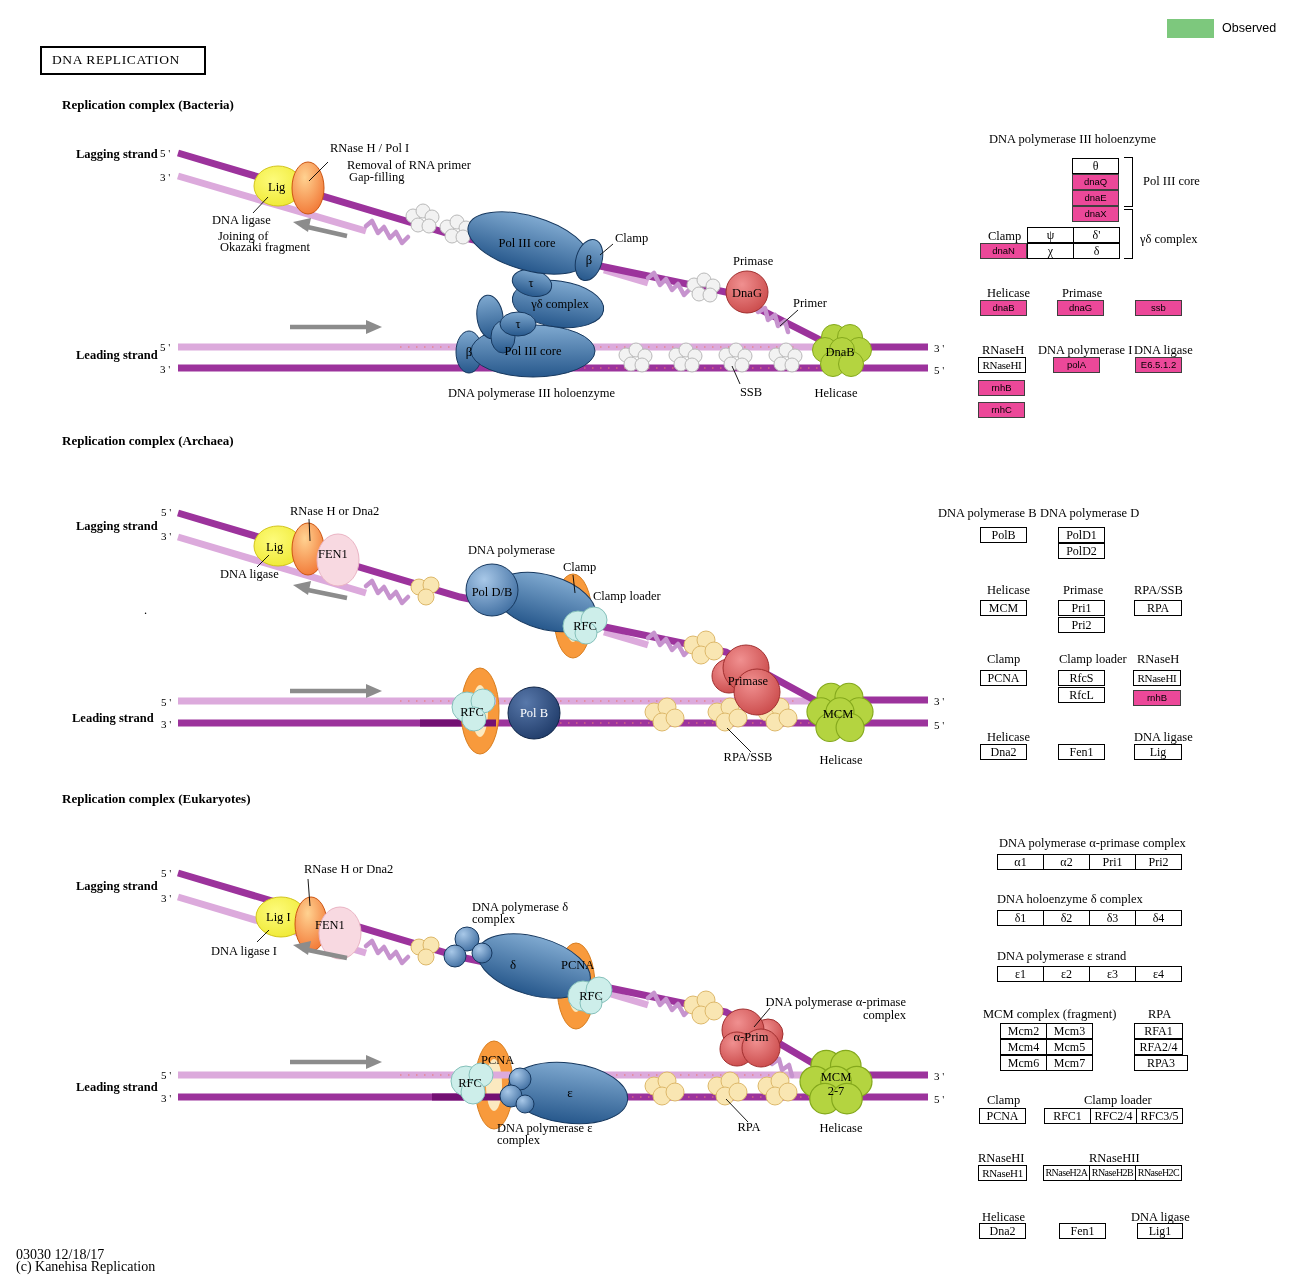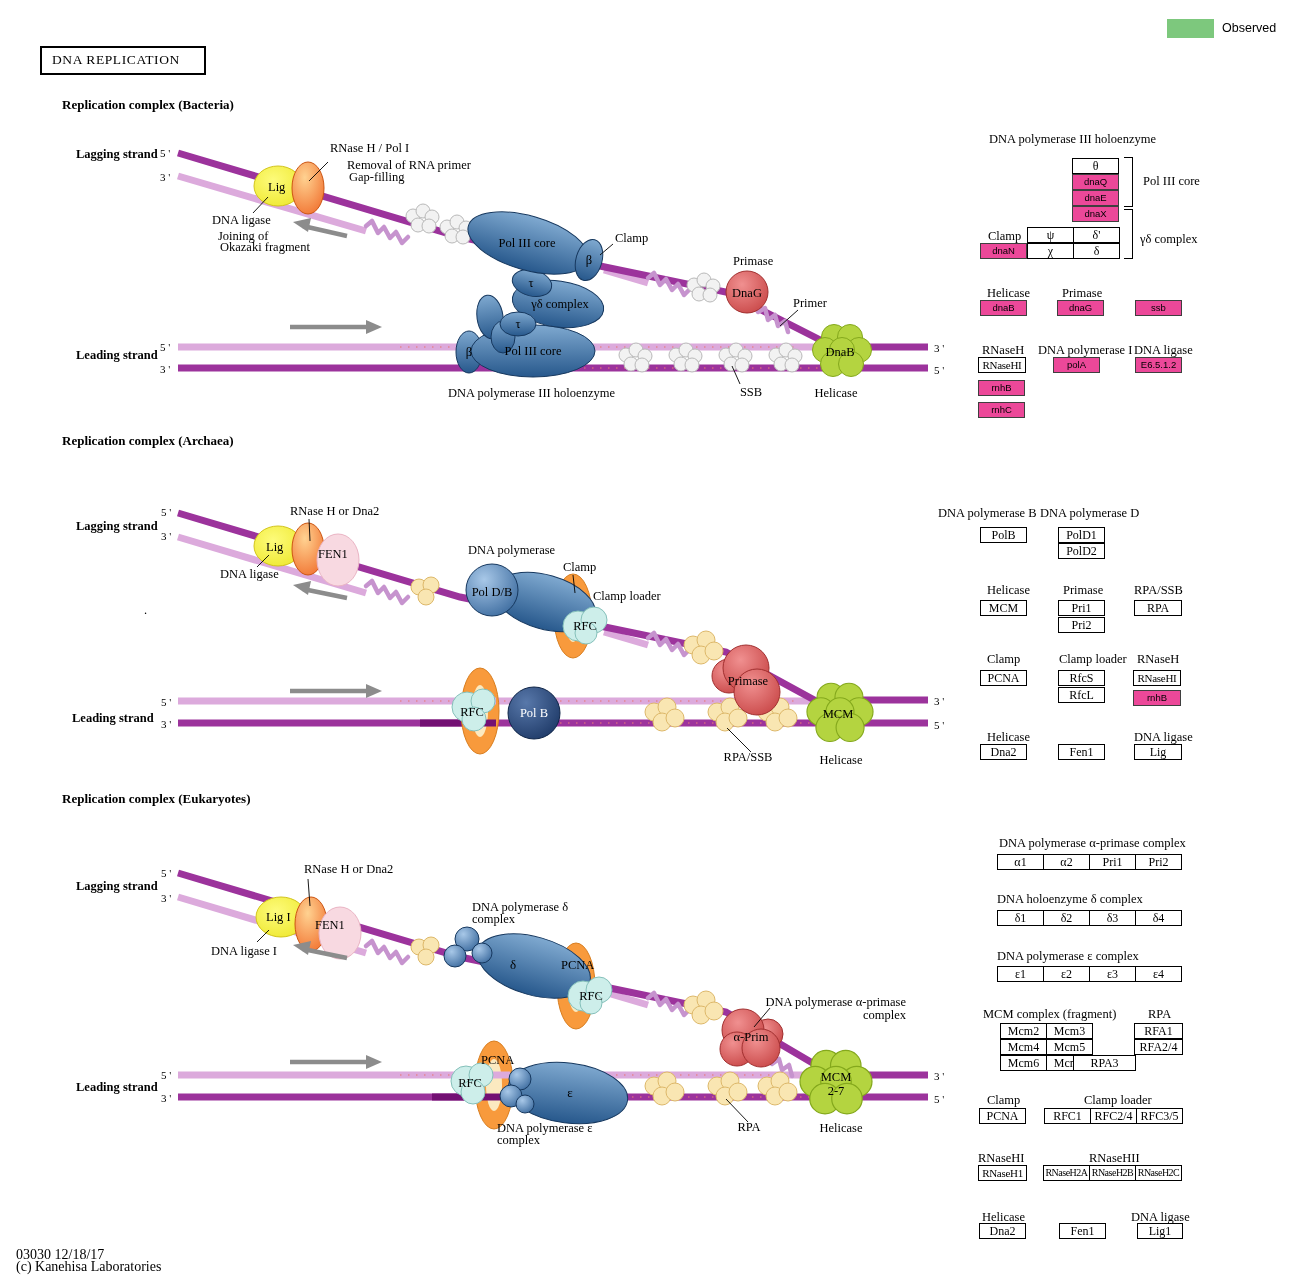--- a/index.html
+++ b/index.html
@@ -477,51 +477,51 @@
   <div class="plabel" style="left:999px;top:836px">DNA polymerase α-primase complex</div>
   <div class="gb" style="left:997px;top:854px">α1</div>
   <div class="gb" style="left:1043px;top:854px">α2</div>
   <div class="gb" style="left:1089px;top:854px">Pri1</div>
   <div class="gb" style="left:1135px;top:854px">Pri2</div>
   <div class="plabel" style="left:997px;top:892px">DNA holoenzyme δ complex</div>
   <div class="gb" style="left:997px;top:910px">δ1</div>
   <div class="gb" style="left:1043px;top:910px">δ2</div>
   <div class="gb" style="left:1089px;top:910px">δ3</div>
   <div class="gb" style="left:1135px;top:910px">δ4</div>
-  <div class="plabel" style="left:997px;top:949px">DNA polymerase ε complex</div>
+  <div class="plabel" style="left:997px;top:949px">DNA polymerase ε strand</div>
   <div class="gb" style="left:997px;top:966px">ε1</div>
   <div class="gb" style="left:1043px;top:966px">ε2</div>
   <div class="gb" style="left:1089px;top:966px">ε3</div>
   <div class="gb" style="left:1135px;top:966px">ε4</div>
   <div class="plabel" style="left:983px;top:1007px">MCM complex (fragment)</div>
   <div class="gb" style="left:1000px;top:1023px">Mcm2</div>
   <div class="gb" style="left:1046px;top:1023px">Mcm3</div>
   <div class="gb" style="left:1000px;top:1039px">Mcm4</div>
   <div class="gb" style="left:1046px;top:1039px">Mcm5</div>
   <div class="gb" style="left:1000px;top:1055px">Mcm6</div>
   <div class="gb" style="left:1046px;top:1055px">Mcm7</div>
   <div class="plabel" style="left:1148px;top:1007px">RPA</div>
   <div class="gb" style="left:1134px;top:1023px;width:49px">RFA1</div>
   <div class="gb" style="left:1134px;top:1039px;width:49px">RFA2/4</div>
-  <div class="gb" style="left:1073px;top:1055px;width:63px">RPA3</div>
+  <div class="gb" style="left:1134px;top:1055px;width:54px">RPA3</div>
   <div class="plabel" style="left:987px;top:1093px">Clamp</div>
   <div class="gb" style="left:979px;top:1108px">PCNA</div>
   <div class="plabel" style="left:1084px;top:1093px">Clamp loader</div>
   <div class="gb" style="left:1044px;top:1108px">RFC1</div>
   <div class="gb" style="left:1090px;top:1108px">RFC2/4</div>
   <div class="gb" style="left:1136px;top:1108px">RFC3/5</div>
   <div class="plabel" style="left:978px;top:1151px">RNaseHI</div>
   <div class="gb fit" style="left:978px;top:1165px;width:49px">RNaseH1</div>
   <div class="plabel" style="left:1089px;top:1151px">RNaseHII</div>
   <div class="gb fit2" style="left:1043px;top:1165px">RNaseH2A</div>
   <div class="gb fit2" style="left:1089px;top:1165px">RNaseH2B</div>
   <div class="gb fit2" style="left:1135px;top:1165px">RNaseH2C</div>
   <div class="plabel" style="left:982px;top:1210px">Helicase</div>
   <div class="gb" style="left:979px;top:1223px">Dna2</div>
   <div class="gb" style="left:1059px;top:1223px">Fen1</div>
   <div class="plabel" style="left:1131px;top:1210px">DNA ligase</div>
   <div class="gb" style="left:1137px;top:1223px;width:46px">Lig1</div>
 </div>
 
 <div class="foot" style="left:16px;top:1247px">03030 12/18/17</div>
-<div class="foot" style="left:16px;top:1259px">(c) Kanehisa Laboratories</div>
+<div class="foot" style="left:16px;top:1259px">(c) Kanehisa Replication</div>
 
 </div>
 
 </body></html>

